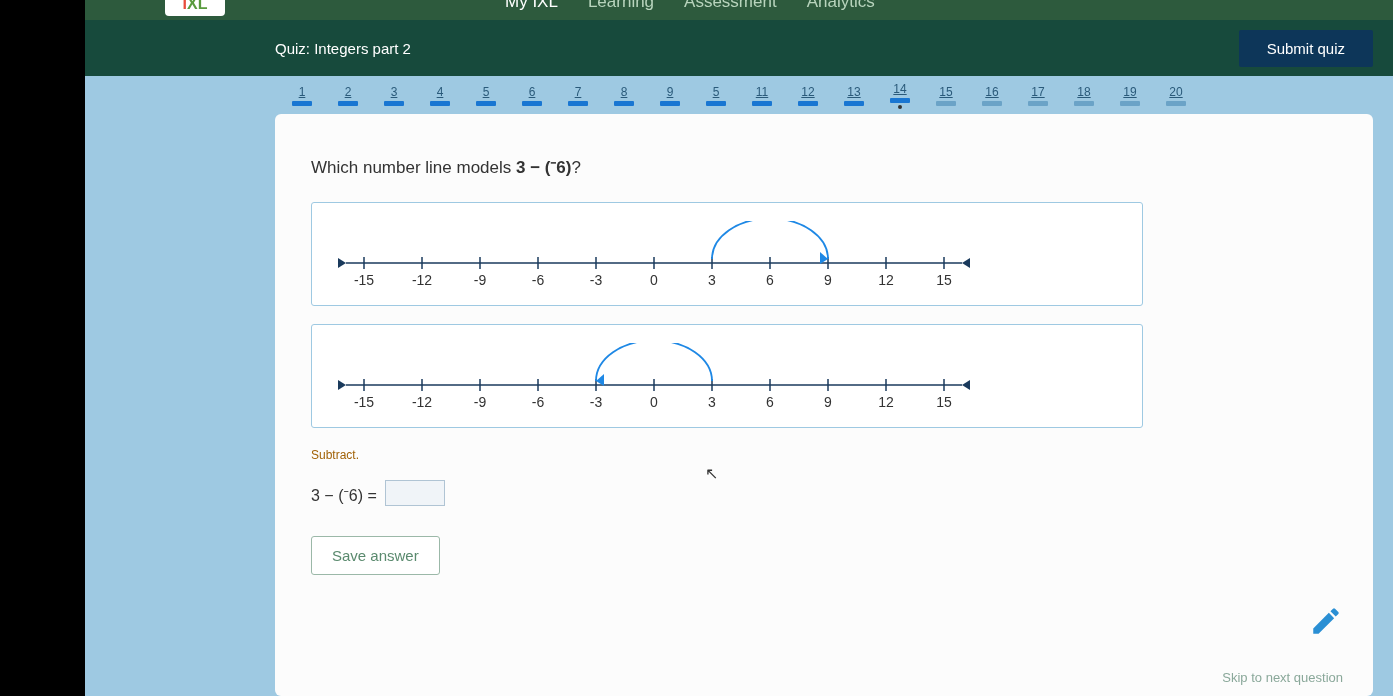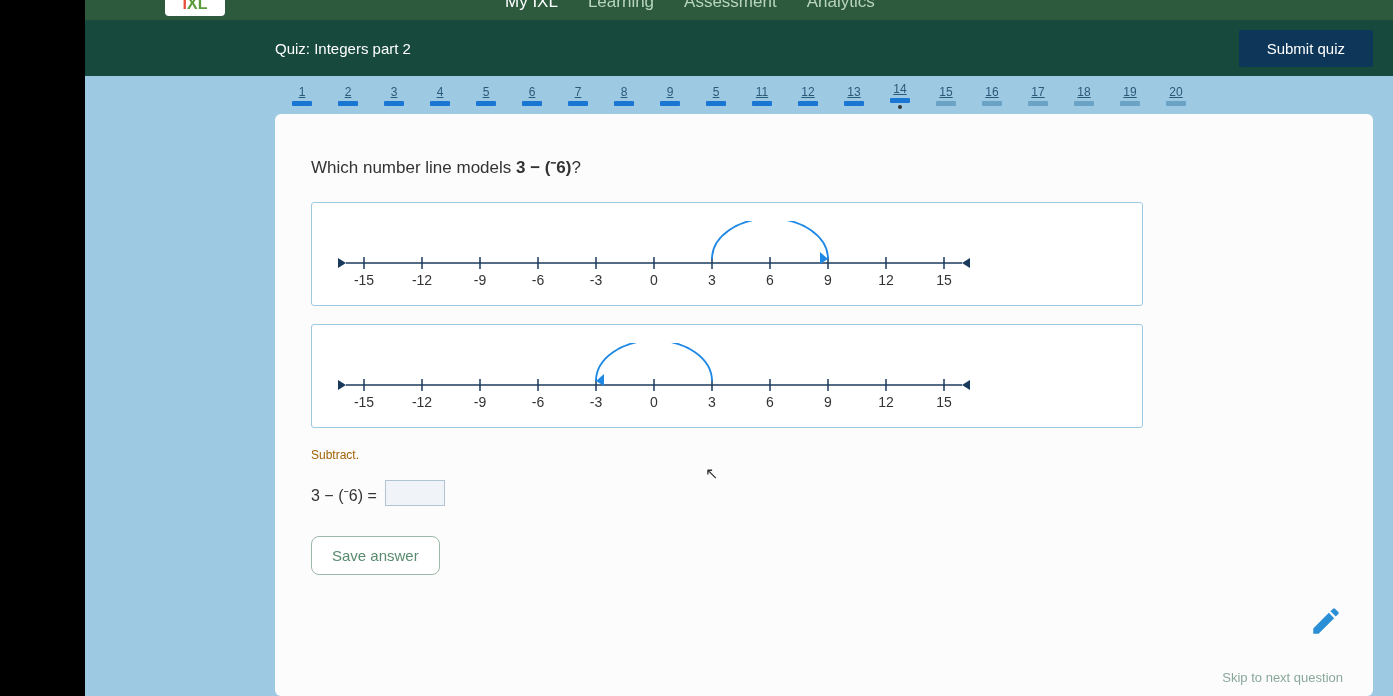--- a/index.html
+++ b/index.html
@@ -158,21 +158,21 @@
       font-size: 15px;
     }
     .save-btn {
       margin-top: 30px;
       background: #fff;
       border: 1px solid #9bb8a8;
       color: #5a8a6e;
       padding: 10px 20px;
       font-size: 15px;
       cursor: pointer;
-      border-radius: 8px;
+      border-radius: 3px;
     }
     .pencil-icon {
       position: absolute;
       right: 30px;
       bottom: 50px;
       color: #2a8fd4;
       font-size: 32px;
       cursor: pointer;
     }
     .skip-link {

